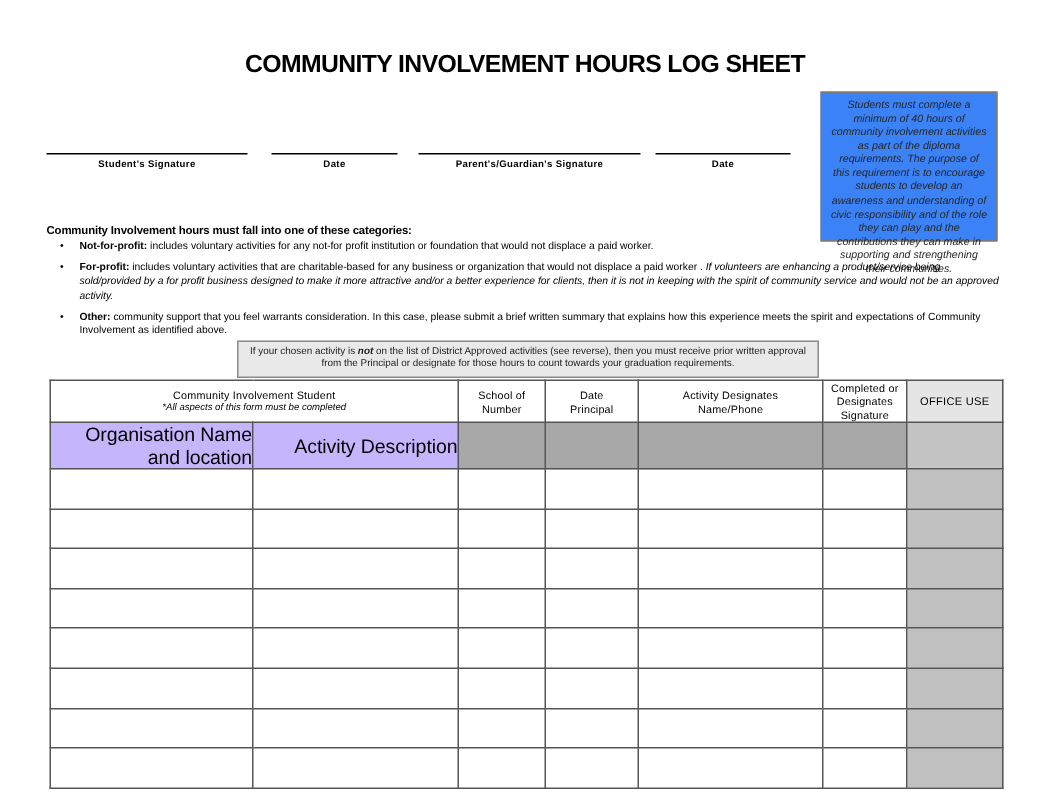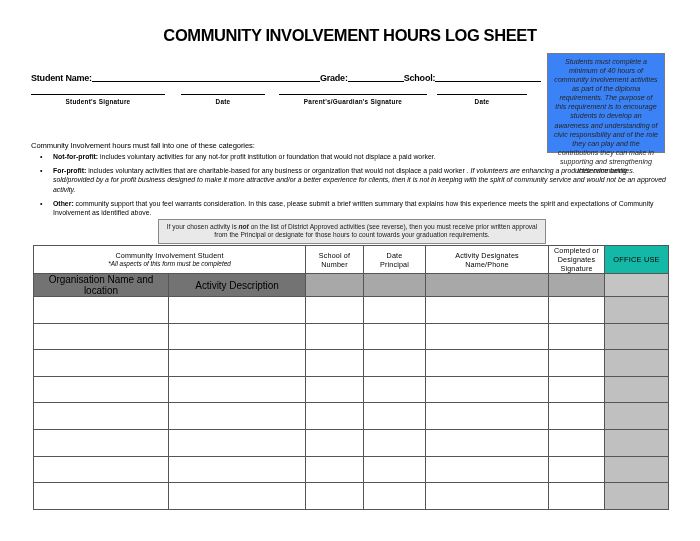--- a/index.html
+++ b/index.html
@@ -11,21 +11,21 @@
     width: 700px;
     height: 541px;
     position: relative;
     font-family: "Liberation Sans", sans-serif;
     color: #000000;
     overflow: hidden;
   }
 
   .page {
     position: absolute;
-    left: 0; top: 0;
+    left: 0; top: 8px;
     width: 700px;
     height: 457px;
   }
 
   
   .doc-title {
     position: absolute;
     left: 0;
     top: 26px;
     width: 700px;
@@ -103,21 +103,21 @@
   .sig-2 { left: 150px; width: 84px; }
   .sig-3 { left: 248px; width: 148px; }
   .sig-4 { left: 406px; width: 90px; }
 
   
   .intro {
     position: absolute;
     left: 31px;
     top: 141px;
     font-size: 7.6px;
-    font-weight: normal;
+    font-weight: bold;
     letter-spacing: -0.1px;
   }
   .bullets {
     position: absolute;
     left: 31px;
     top: 152px;
     width: 638px;
     font-size: 6.9px;
     line-height: 1.33;
   }
@@ -181,30 +181,30 @@
     font-style: italic;
     font-weight: normal;
     font-size: 6.4px;
     letter-spacing: 0;
   }
   .hdr-office {
     text-align: center;
     font-size: 7.4px;
     font-weight: bold;
     letter-spacing: 0.2px;
-    background: #14b8a6;
+    background: #e5e5e5;
     padding: 3px 2px;
   }
   .sub-hdr {
-    text-align: center;
-    font-size: 10px;
+    text-align: right;
+    font-size: 13px;
     font-weight: bold;
     letter-spacing: -0.05px;
     height: 15px;
-    background: #737373;
+    background: #c4b5fd;
   }
   .shade-dark { background: #a8a8a8; }
   .shade-dot  { background: #a8a8a8; }
   .shade-light{ background: #c4c4c4; }
   .data-row td { height: 25.6px; background: #ffffff; }
   .data-row td.office { background: #c0c0c0; }
 
   .col-org   { width: 135px; }
   .col-act   { width: 137px; }
   .col-hours { width: 58px; }
@@ -215,28 +215,20 @@
 </style>
 </head>
 <body>
 
 <div class="page">
 
   <div class="doc-title">COMMUNITY INVOLVEMENT HOURS LOG SHEET</div>
 
   <div class="info-box">Students must complete a minimum of 40 hours of community involvement activities as part of the diploma requirements. The purpose of this requirement is to encourage students to develop an awareness and understanding of civic responsibility and of the role they can play and the contributions they can make in supporting and strengthening their communities.</div>
 
-  <div class="name-row">
-    <span class="lbl">Student Name:</span>
-    <span class="fill w-name"></span>
-    <span class="lbl">Grade:</span>
-    <span class="fill w-grade"></span>
-    <span class="lbl">School:</span>
-    <span class="fill w-school"></span>
-  </div>
 
   <div class="sig-block">
     <div class="sig sig-1">
       <div class="rule"></div>
       <div>Student's  Signature</div>
     </div>
     <div class="sig sig-2">
       <div class="rule"></div>
       <div>Date</div>
     </div>

